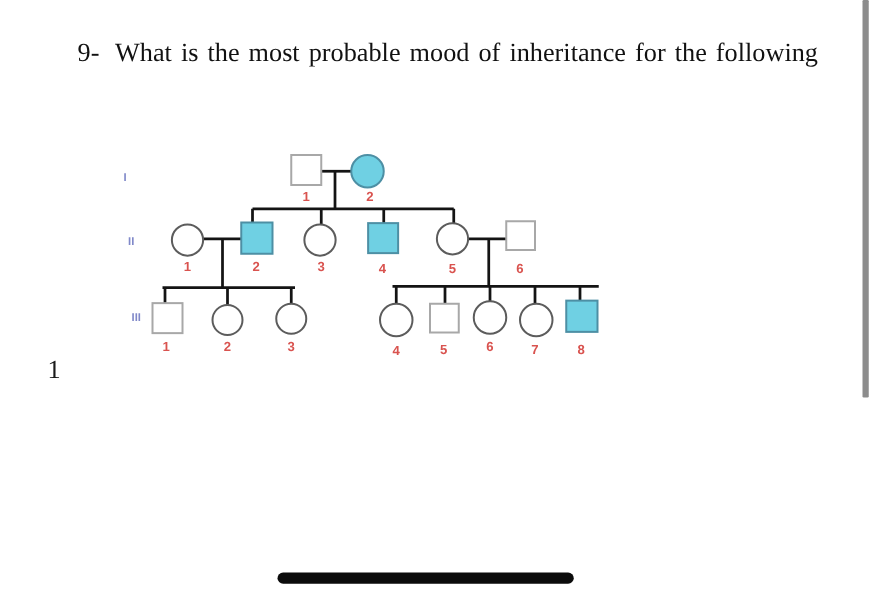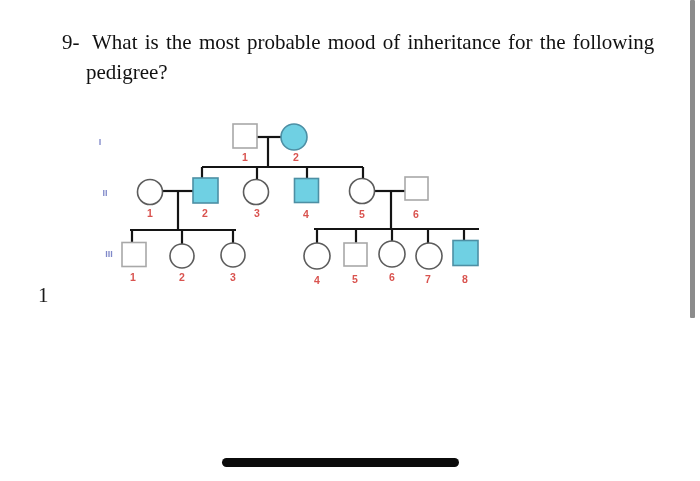--- a/index.html
+++ b/index.html
@@ -45,21 +45,20 @@
 </head>
 <body>
 
 <div class="page">
 
   <div class="question">
     <div class="q-line1">
       <span class="q-number">9-</span>
       <span class="q-text1">What is the most probable mood of inheritance for the following</span>
     </div>
-    <div class="q-line2">pedigree?</div>
   </div>
 
   <svg id="pedigree" class="pedigree-svg" width="700" height="481" viewBox="0 0 700 481">
       <line x1="257" y1="137" x2="282" y2="137" stroke="#141414" stroke-width="2.2"></line>
       <line x1="268" y1="137" x2="268" y2="167" stroke="#141414" stroke-width="2.2"></line>
       <line x1="202" y1="167" x2="363" y2="167" stroke="#141414" stroke-width="2.2"></line>
       <line x1="202" y1="167" x2="202" y2="178" stroke="#141414" stroke-width="2.2"></line>
       <line x1="257" y1="167" x2="257" y2="181" stroke="#141414" stroke-width="2.2"></line>
       <line x1="307" y1="167" x2="307" y2="179" stroke="#141414" stroke-width="2.2"></line>
       <line x1="363" y1="167" x2="363" y2="179" stroke="#141414" stroke-width="2.2"></line>

